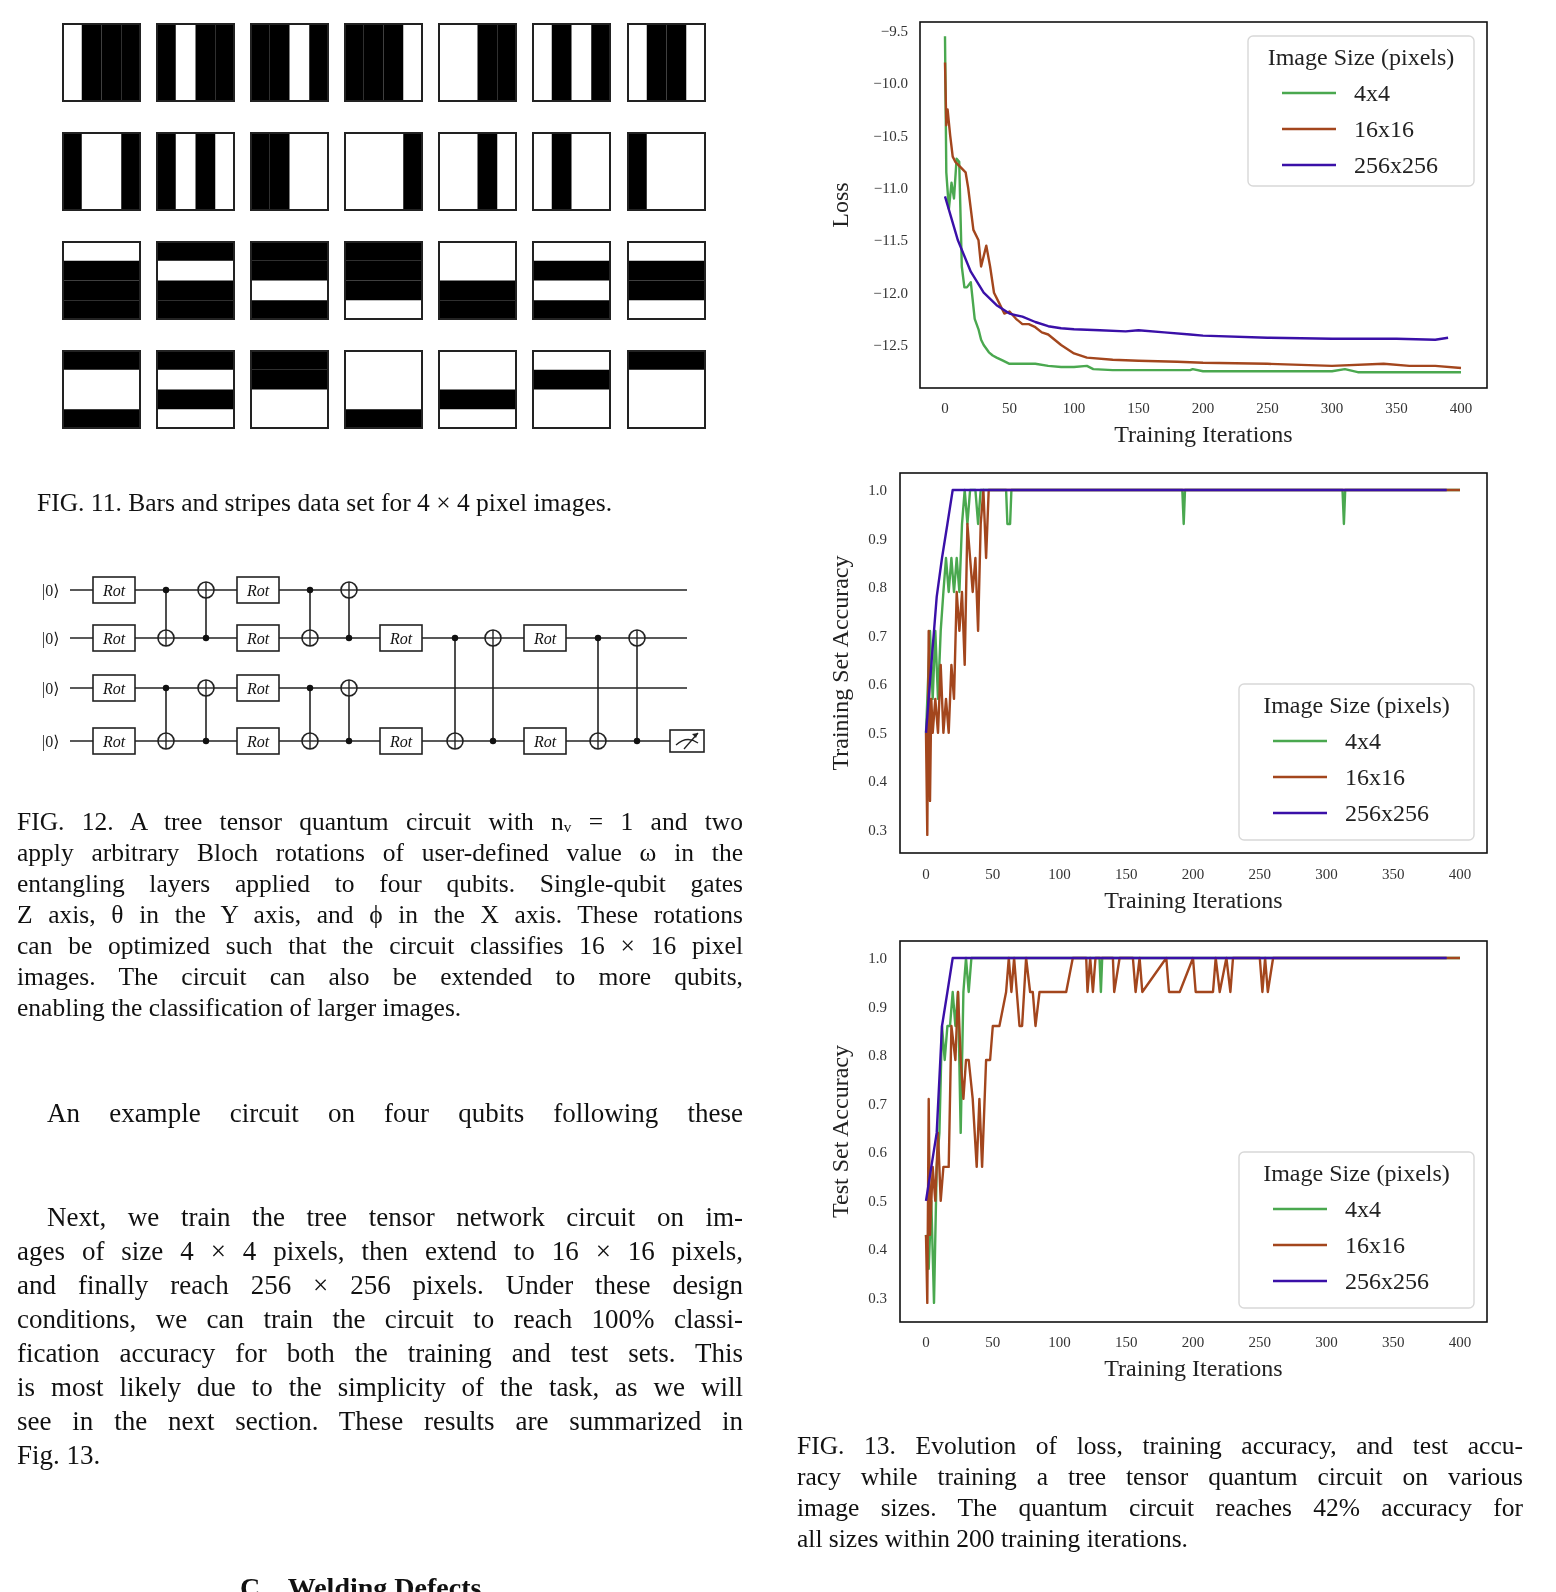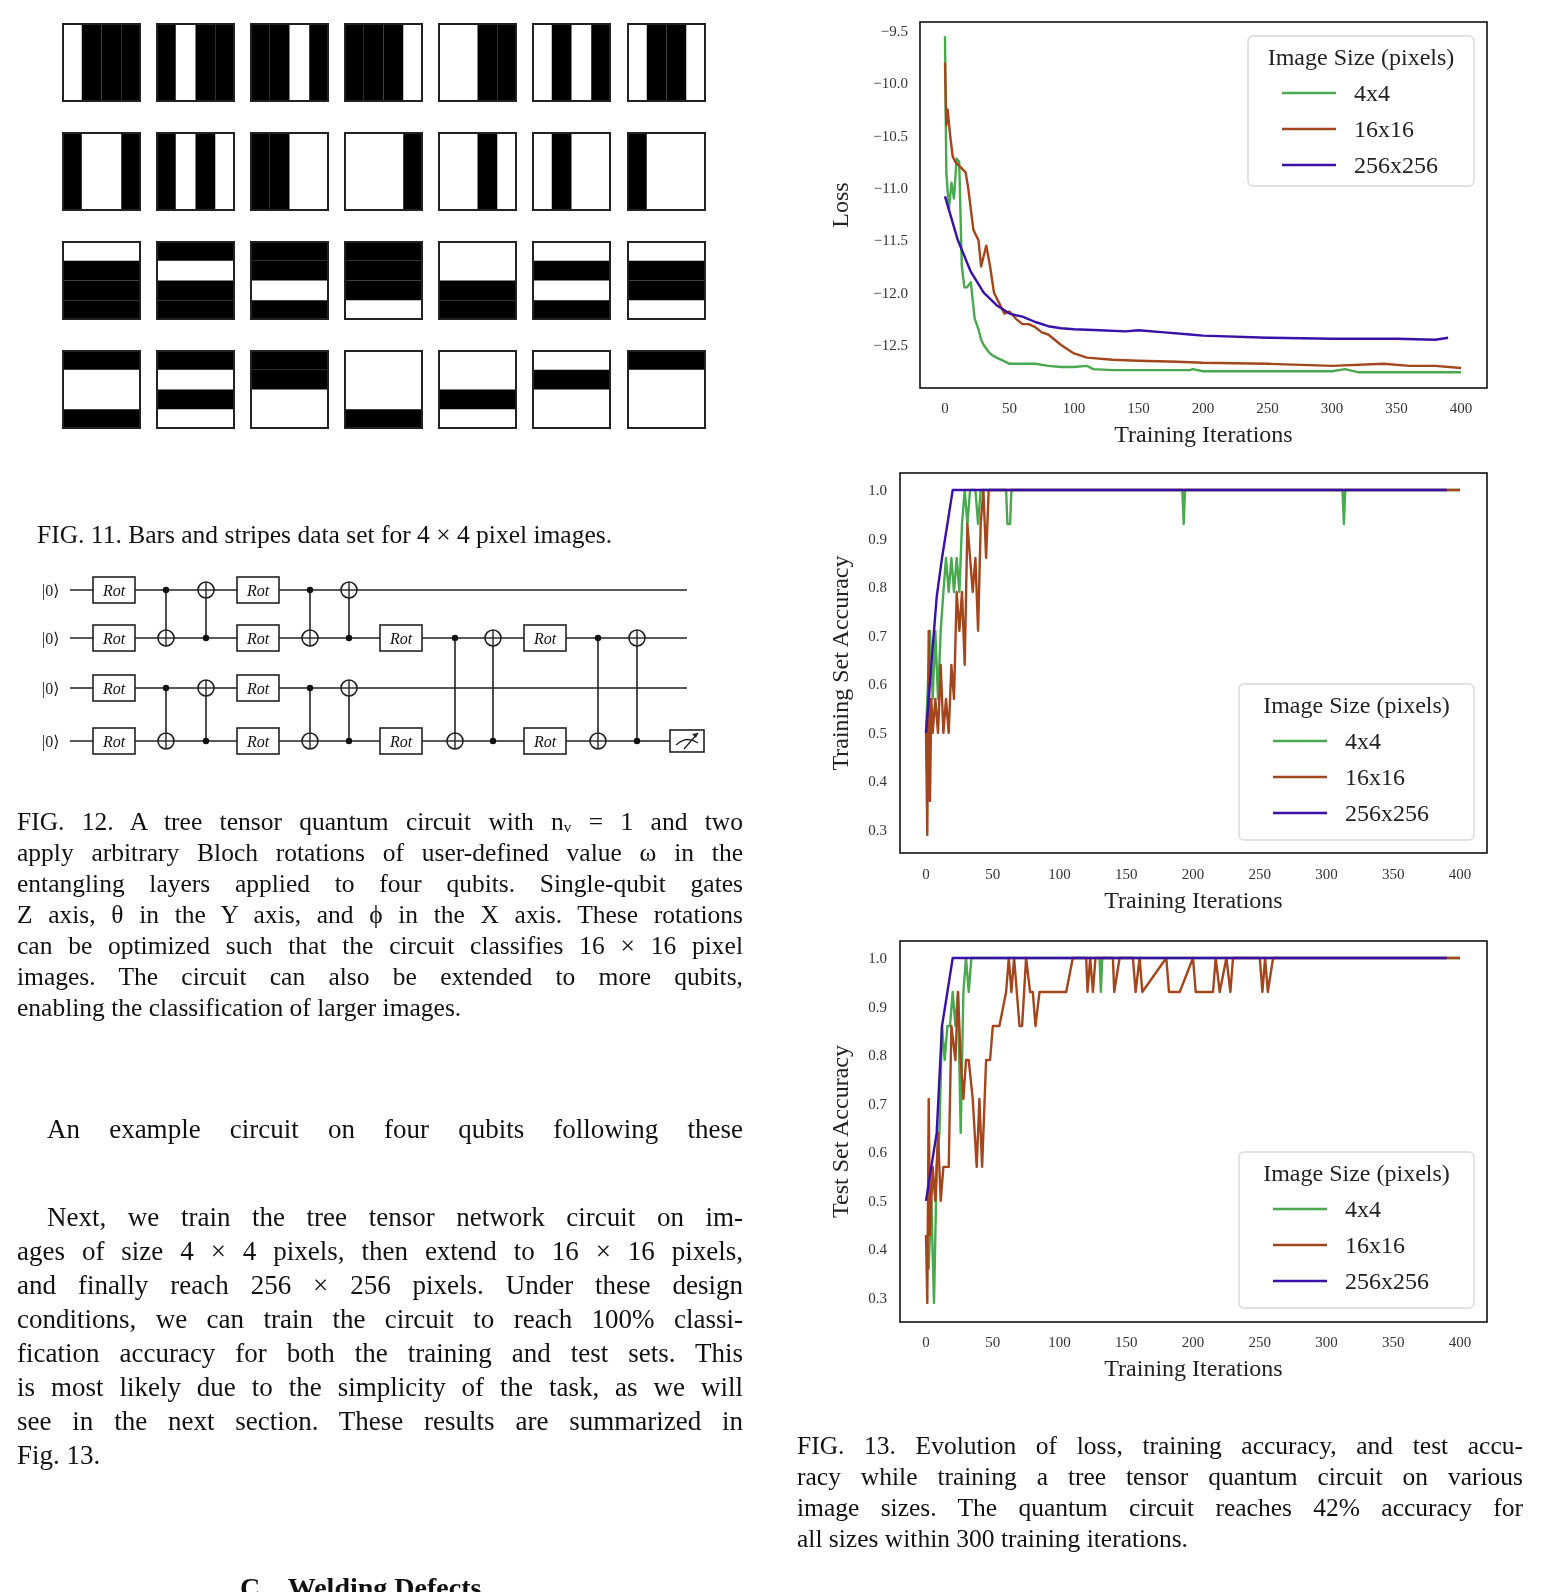--- a/index.html
+++ b/index.html
@@ -182,21 +182,21 @@
       <rect x="532" y="350" width="79" height="79" fill="#fff"></rect>
       <rect x="532" y="369.75" width="79" height="19.75" fill="#000"></rect>
       <rect x="533" y="351" width="77" height="77" fill="none" stroke="#222" stroke-width="2"></rect>
     </g>
     <g>
       <rect x="627" y="350" width="79" height="79" fill="#fff"></rect>
       <rect x="627" y="350" width="79" height="19.75" fill="#000"></rect>
       <rect x="628" y="351" width="77" height="77" fill="none" stroke="#222" stroke-width="2"></rect>
     </g>
   </svg>
-<div class="abs caption" style="left:37px;top:487px;width:720px;margin-top:32px;">FIG. 11. Bars and stripes data set for 4 × 4 pixel images.</div>
+<div class="abs caption" style="left:37px;top:487px;width:720px;">FIG. 11. Bars and stripes data set for 4 × 4 pixel images.</div>
 
 <svg class="abs" style="left:0;top:560px" width="760" height="210" id="fig12-svg">
     <line x1="70" y1="30" x2="687" y2="30" stroke="#222" stroke-width="1.6"></line>
     <text x="42" y="36" font-size="16" fill="#222">|0⟩</text>
     <line x1="70" y1="78" x2="687" y2="78" stroke="#222" stroke-width="1.6"></line>
     <text x="42" y="84" font-size="16" fill="#222">|0⟩</text>
     <line x1="70" y1="128" x2="687" y2="128" stroke="#222" stroke-width="1.6"></line>
     <text x="42" y="134" font-size="16" fill="#222">|0⟩</text>
     <line x1="70" y1="181" x2="670" y2="181" stroke="#222" stroke-width="1.6"></line>
     <text x="42" y="187" font-size="16" fill="#222">|0⟩</text>
@@ -294,21 +294,21 @@
 <div class="abs caption" style="left:17px;top:806px;width:726px;text-align:justify;">
   <div class="justify-last">FIG. 12. A tree tensor quantum circuit with nᵥ = 1 and two</div>
   <div class="justify-last">apply arbitrary Bloch rotations of user-defined value ω in the</div>
   <div class="justify-last">entangling layers applied to four qubits. Single-qubit gates</div>
   <div class="justify-last">Z axis, θ in the Y axis, and ϕ in the X axis. These rotations</div>
   <div class="justify-last">can be optimized such that the circuit classifies 16 × 16 pixel</div>
   <div class="justify-last">images. The circuit can also be extended to more qubits,</div>
   <div>enabling the classification of larger images.</div>
 </div>
 
-<div class="abs body-text" style="left:17px;top:1096px;width:726px;margin-top:16px;">
+<div class="abs body-text" style="left:17px;top:1096px;width:726px;">
   <div class="justify-last" style="padding-left:30px">An example circuit on four qubits following these</div>
 </div>
 <div class="abs body-text" style="left:17px;top:1200px;width:726px;">
   <div class="justify-last" style="padding-left:30px">Next, we train the tree tensor network circuit on im-</div>
   <div class="justify-last">ages of size 4 × 4 pixels, then extend to 16 × 16 pixels,</div>
   <div class="justify-last">and finally reach 256 × 256 pixels. Under these design</div>
   <div class="justify-last">conditions, we can train the circuit to reach 100% classi-</div>
   <div class="justify-last">fication accuracy for both the training and test sets. This</div>
   <div class="justify-last">is most likely due to the simplicity of the task, as we will</div>
   <div class="justify-last">see in the next section. These results are summarized in</div>
@@ -426,14 +426,14 @@
         <line x1="1273" y1="1281" x2="1327" y2="1281" stroke="#3a10a8" stroke-width="2.6"></line>
         <text x="1345" y="1289" class="legend-item">256x256</text>
       </g>
     </g>
   </svg>
 
 <div class="abs caption" style="left:797px;top:1430px;width:726px;">
   <div class="justify-last">FIG. 13. Evolution of loss, training accuracy, and test accu-</div>
   <div class="justify-last">racy while training a tree tensor quantum circuit on various</div>
   <div class="justify-last">image sizes. The quantum circuit reaches 42% accuracy for</div>
-  <div>all sizes within 300 training iterations.</div>
+  <div>all sizes within 200 training iterations.</div>
 </div>
 
 </body></html>

